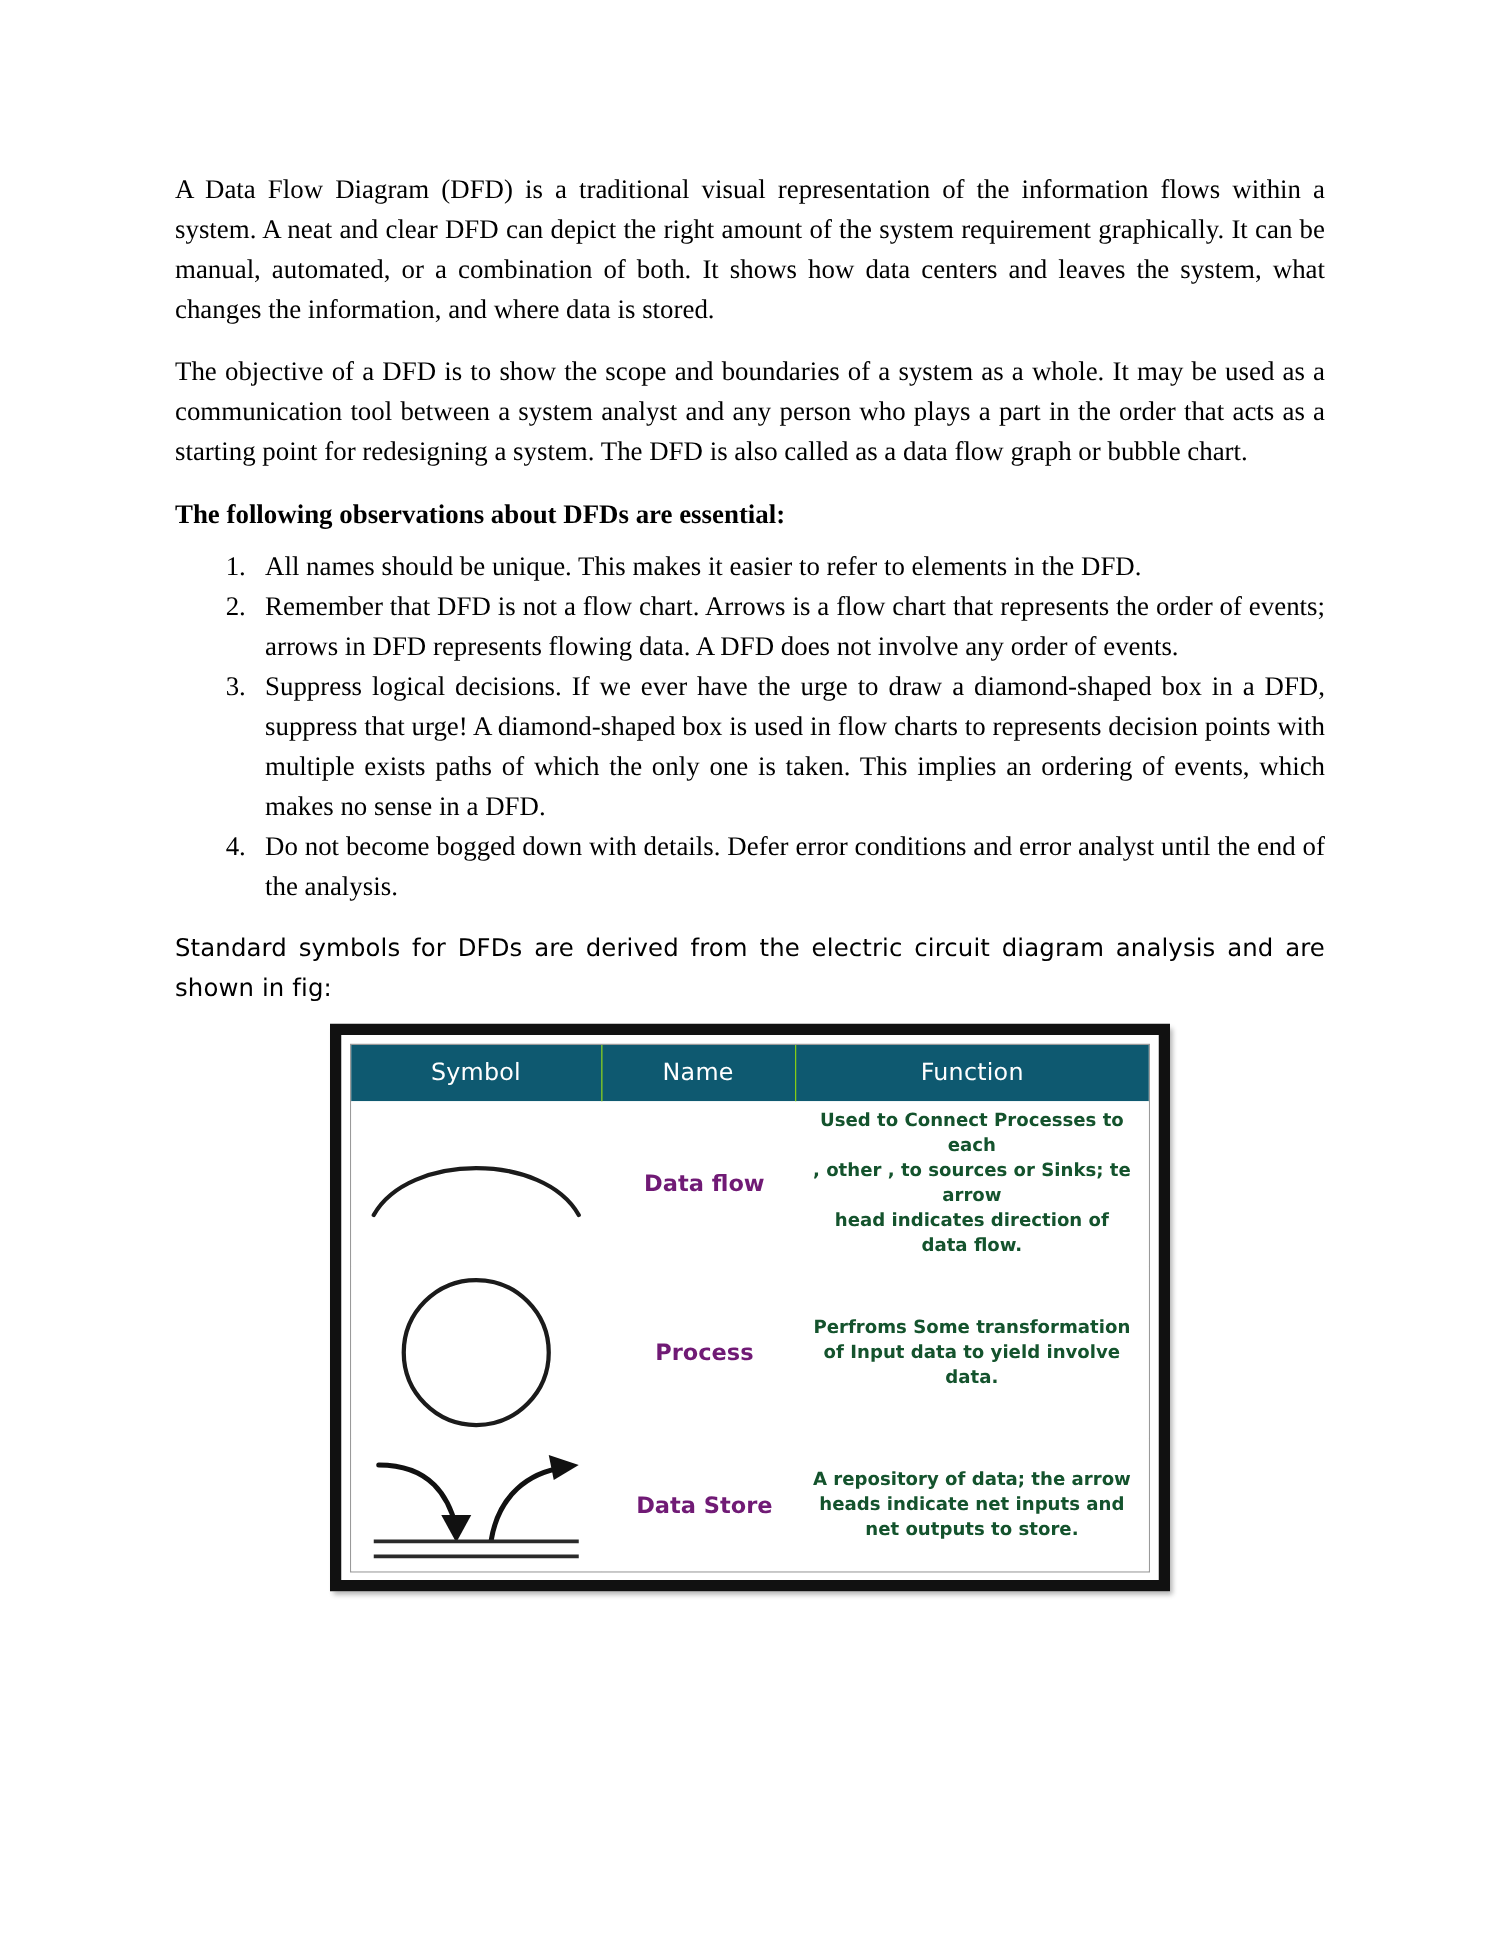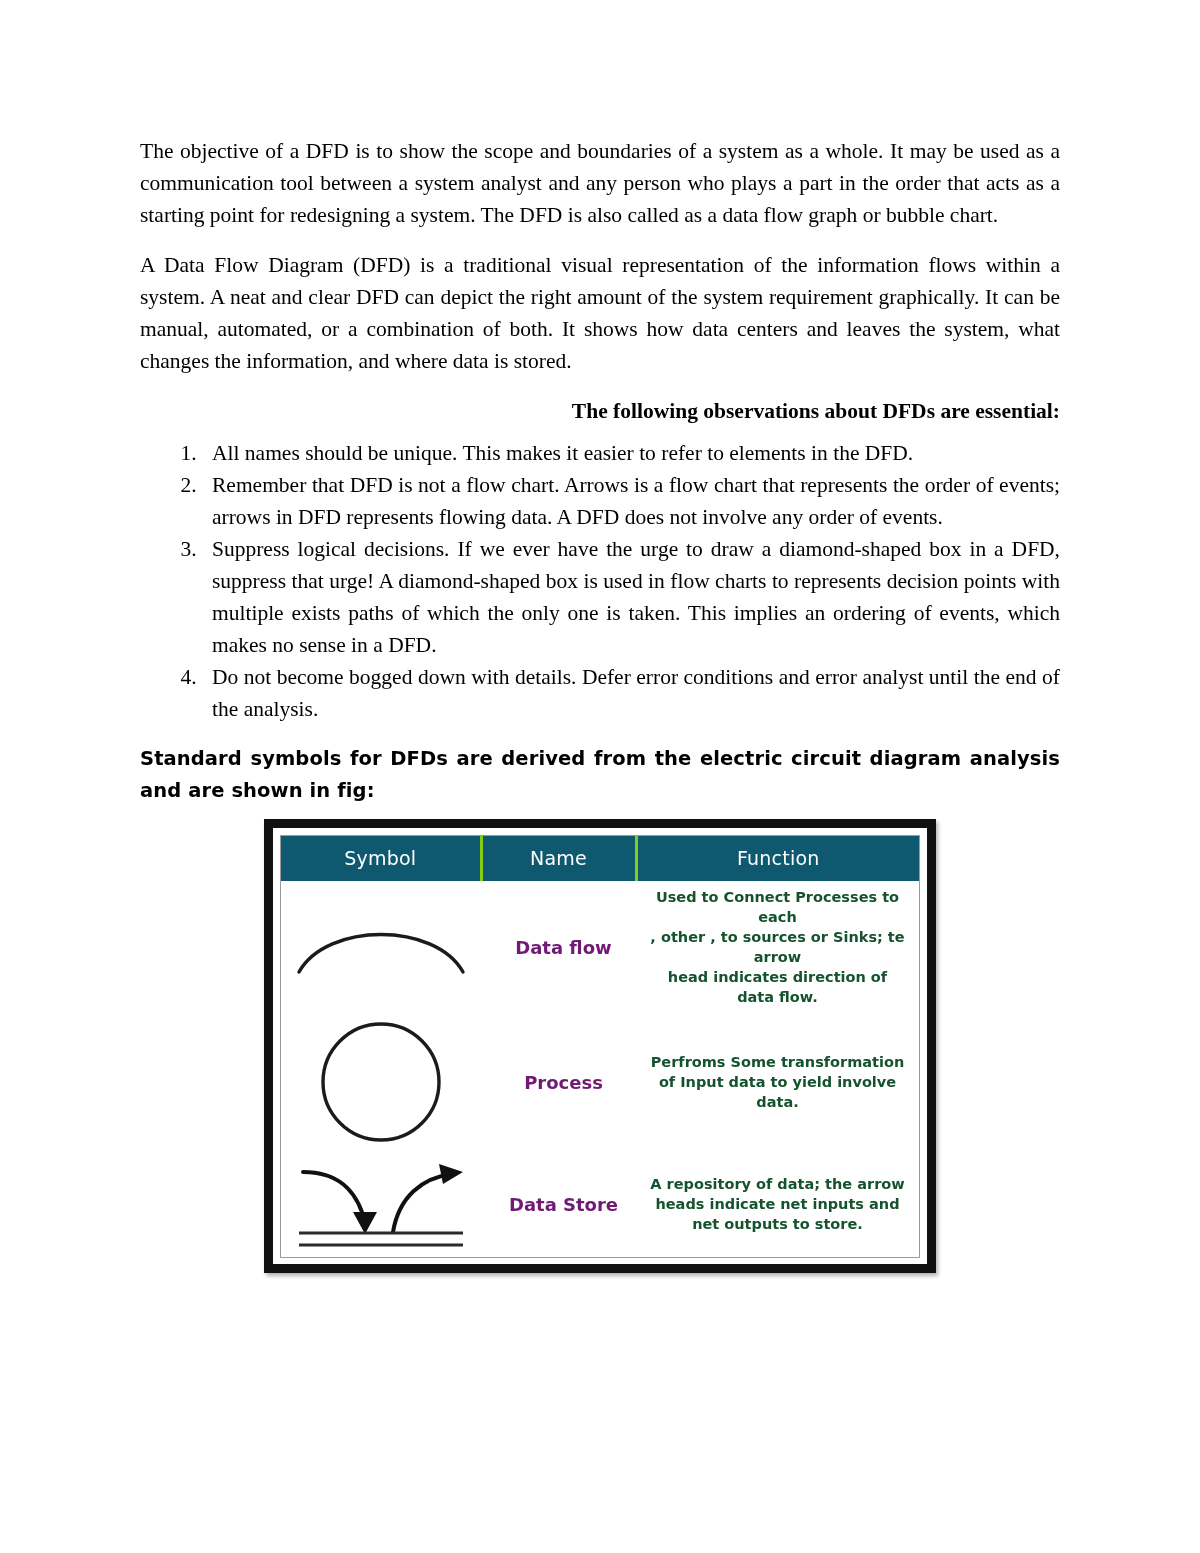--- a/index.html
+++ b/index.html
@@ -48,42 +48,42 @@
     text-align: justify;
     margin: 0 0 18px 0;
     text-justify: inter-word;
   }
 
   p.bold-serif {
     font-size: 21.5px;
     line-height: 32px;
     font-weight: bold;
     margin: 0 0 10px 0;
-    text-align: right;
+    text-align: left;
   }
 
   ol.obs-list {
     margin: 0 0 18px 0;
     padding-left: 62px;
     font-size: 21.5px;
     line-height: 32px;
   }
   ol.obs-list > li {
     text-align: justify;
     margin: 0 0 0 0;
     padding-left: 10px;
   }
   ol.obs-list > li::marker {
     font-size: 21.5px;
   }
 
   p.sans-bold-para {
     font-family: "DejaVu Sans", "Liberation Sans", sans-serif;
     font-size: 19.5px;
-    font-weight: bold;
+    font-weight: normal;
     line-height: 32px;
     margin: 14px 0 12px 0;
     text-align: justify;
     letter-spacing: 0.1px;
   }
 
   
   .figure-wrap {
     margin: 12px 0 0 0;
     display: flex;
@@ -108,21 +108,21 @@
     table-layout: fixed;
   }
   table.symtable th {
     background: #0e5970;
     color: #ffffff;
     font-family: "DejaVu Sans", "Liberation Sans", sans-serif;
     font-size: 19px;
     font-weight: normal;
     padding: 11px 4px 12px 4px;
     text-align: center;
-    border-right: 3px solid #84cc16;
+    border-right: 1px solid #84cc16;
     letter-spacing: 0.2px;
   }
   table.symtable th:last-child { border-right: none; }
 
   table.symtable td {
     vertical-align: middle;
     border: none;
     background: #ffffff;
     padding: 0;
   }
@@ -173,23 +173,23 @@
 
   svg { display: block; }
 </style>
 </head>
 <body>
 
 <div class="page">
   <div class="content">
 
 
+    <p class="body-para">A Data Flow Diagram (DFD) is a traditional visual representation of the information flows within a system. A neat and clear DFD can depict the right amount of the system requirement graphically. It can be manual, automated, or a combination of both. It shows how data centers and leaves the system, what changes the information, and where data is stored.</p>
+
     <p class="body-para">The objective of a DFD is to show the scope and boundaries of a system as a whole. It may be used as a communication tool between a system analyst and any person who plays a part in the order that acts as a starting point for redesigning a system. The DFD is also called as a data flow graph or bubble chart.</p>
-
-    <p class="body-para">A Data Flow Diagram (DFD) is a traditional visual representation of the information flows within a system. A neat and clear DFD can depict the right amount of the system requirement graphically. It can be manual, automated, or a combination of both. It shows how data centers and leaves the system, what changes the information, and where data is stored.</p>
 
     <p class="bold-serif">The following observations about DFDs are essential:</p>
 
     <ol class="obs-list">
       <li>All names should be unique. This makes it easier to refer to elements in the DFD.</li>
       <li>Remember that DFD is not a flow chart. Arrows is a flow chart that represents the order of events; arrows in DFD represents flowing data. A DFD does not involve any order of events.</li>
       <li>Suppress logical decisions. If we ever have the urge to draw a diamond-shaped box in a DFD, suppress that urge! A diamond-shaped box is used in flow charts to represents decision points with multiple exists paths of which the only one is taken. This implies an ordering of events, which makes no sense in a DFD.</li>
       <li>Do not become bogged down with details. Defer error conditions and error analyst until the end of the analysis.</li>
     </ol>
 

